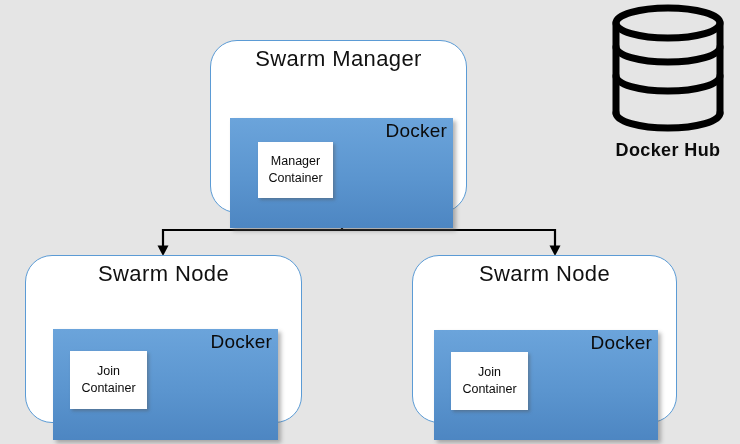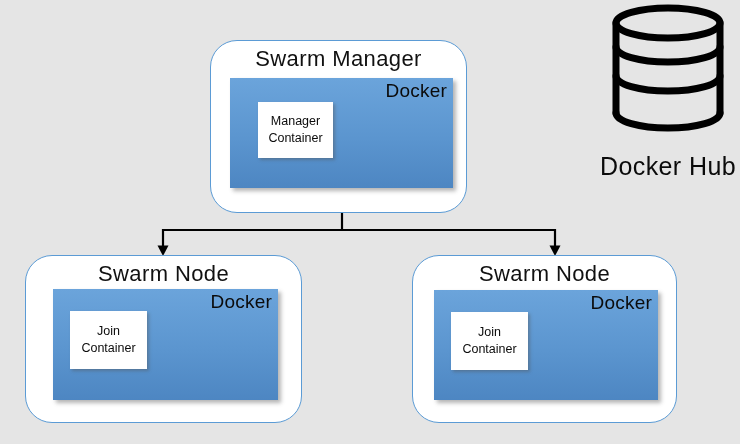--- a/index.html
+++ b/index.html
@@ -13,20 +13,21 @@
     box-sizing:border-box;
   }
   .group-title{
     text-align:center;font-size:22px;letter-spacing:.4px;line-height:27px;
     padding-top:4px;color:#111;white-space:nowrap;
   }
   .docker-box{
     position:absolute;
     background:linear-gradient(180deg,#6ba4db 0%,#5b95cf 55%,#4d86c2 100%);
     box-shadow:3px 3px 4px rgba(90,90,90,.45);
+    margin-top:40px;
   }
   .docker-label{
     position:absolute;top:2px;right:6px;font-size:19px;letter-spacing:.2px;color:#0b0b0b;
   }
   .container-box{
     position:absolute;background:#ffffff;box-shadow:2px 2px 3px rgba(80,80,80,.4);
     display:flex;align-items:center;justify-content:center;text-align:center;
     font-size:12.5px;line-height:17px;color:#0b0b0b;padding:14px;box-sizing:border-box;
   }
   
@@ -37,21 +38,21 @@
   .g-node-left{left:25px;top:255px;width:277px;height:168px;}
   .g-node-left .docker-box{left:27px;top:33px;width:225px;height:111px;}
   .g-node-left .container-box{left:17px;top:22px;width:77px;height:58px;}
   
   .g-node-right{left:412px;top:255px;width:265px;height:168px;}
   .g-node-right .docker-box{left:21px;top:34px;width:224px;height:110px;}
   .g-node-right .container-box{left:17px;top:22px;width:77px;height:58px;}
   
   .hub{position:absolute;left:595px;top:4px;width:146px;text-align:center;}
   .hub svg{display:block;margin:0 auto;}
-  .hub-label{margin-top:18px;font-size:25px;letter-spacing:.4px;color:#0b0b0b;white-space:nowrap;}
+  .hub-label{margin-top:6px;font-size:18px;letter-spacing:.4px;color:#0b0b0b;white-space:nowrap;font-weight:bold;}
 </style>
 </head>
 <body>
 
 <div class="canvas">
 
   <svg class="connector" viewBox="0 0 740 444" xmlns="http://www.w3.org/2000/svg">
     <line x1="342" y1="213" x2="342" y2="230" stroke="#000" stroke-width="2.2"></line>
     <line x1="163" y1="230" x2="555" y2="230" stroke="#000" stroke-width="2.2"></line>
     <line x1="163" y1="229" x2="163" y2="247" stroke="#000" stroke-width="2.2"></line>

